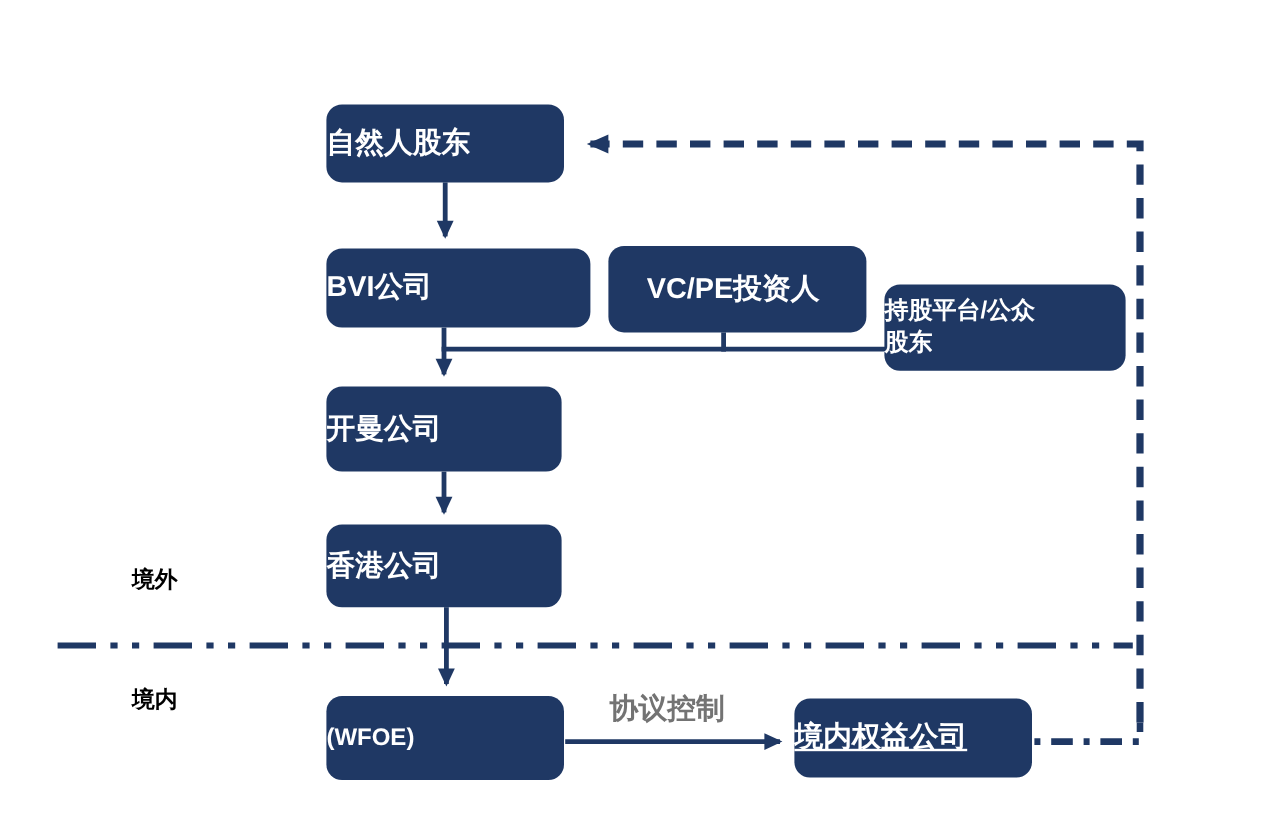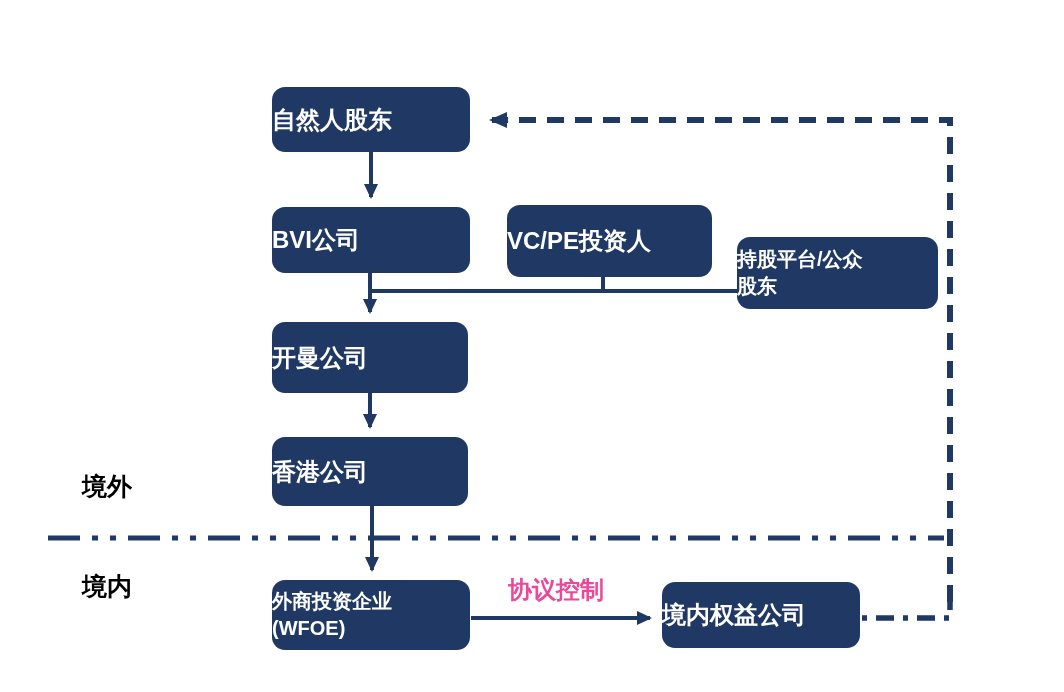--- a/index.html
+++ b/index.html
@@ -11,36 +11,37 @@
   svg.connectors{position:absolute;left:0;top:0;z-index:1;}
   .node{
     position:absolute;z-index:2;background:#1f3864;color:#ffffff;
     border-radius:13px;display:flex;flex-direction:column;align-items:flex-start;
     justify-content:center;font-weight:bold;text-align:center;line-height:1.25;
   }
   .node .ln{display:block;}
   .fs24{font-size:24px;}
   .fs20{font-size:20px;line-height:27px;}
   .region-label{
-    position:absolute;z-index:2;color:#000000;font-weight:bold;font-size:25px;
+    position:absolute;z-index:2;color:#000000;font-weight:bold;font-size:19px;
     white-space:nowrap;
+    margin-left:28px;
   }
   .edge-label{
-    position:absolute;z-index:2;color:#ec4899;font-weight:bold;font-size:24px;
+    position:absolute;z-index:2;color:#737373;font-weight:bold;font-size:24px;
     white-space:nowrap;
   }
   
   #n-natural{left:272px;top:87px;width:198px;height:65px;}
-  #n-bvi{left:272px;top:207px;width:198px;height:66px;}
-  #n-vcpe{left:507px;top:205px;width:205px;height:72px;}
+  #n-bvi{left:272px;top:207px;width:220px;height:66px;}
+  #n-vcpe{left:507px;top:205px;width:183px;height:72px;padding-left:32px;}
   #n-holding{left:737px;top:205px;width:201px;height:72px;margin-top:32px;}
   #n-cayman{left:272px;top:322px;width:196px;height:71px;}
   #n-hk{left:272px;top:437px;width:196px;height:69px;}
   #n-wfoe{left:272px;top:580px;width:198px;height:70px;}
-  #n-domestic{left:662px;top:582px;width:198px;height:66px;}
+  #n-domestic{left:662px;top:582px;width:198px;height:66px;text-decoration:underline;}
   #lbl-offshore{left:82px;top:470px;}
   #lbl-onshore{left:82px;top:570px;text-align:right;}
   #lbl-vie{left:508px;top:574px;}
 </style>
 </head>
 <body>
 
 <div id="stage">
 
   <svg class="connectors" width="1064" height="692" viewBox="0 0 1064 692" aria-hidden="true">
@@ -91,21 +92,20 @@
 
   <div class="node fs24" id="n-hk">
     <span class="ln">香港公司</span>
   </div>
 
   <div class="node fs24" id="n-cayman">
     <span class="ln">开曼公司</span>
   </div>
 
   <div class="node fs20" id="n-wfoe">
-    <span class="ln">外商投资企业</span>
     <span class="ln">(WFOE)</span>
   </div>
 
   <div class="node fs24" id="n-domestic">
     <span class="ln">境内权益公司</span>
   </div>
 
   <div class="region-label" id="lbl-offshore">境外</div>
   <div class="region-label" id="lbl-onshore">境内</div>
 

